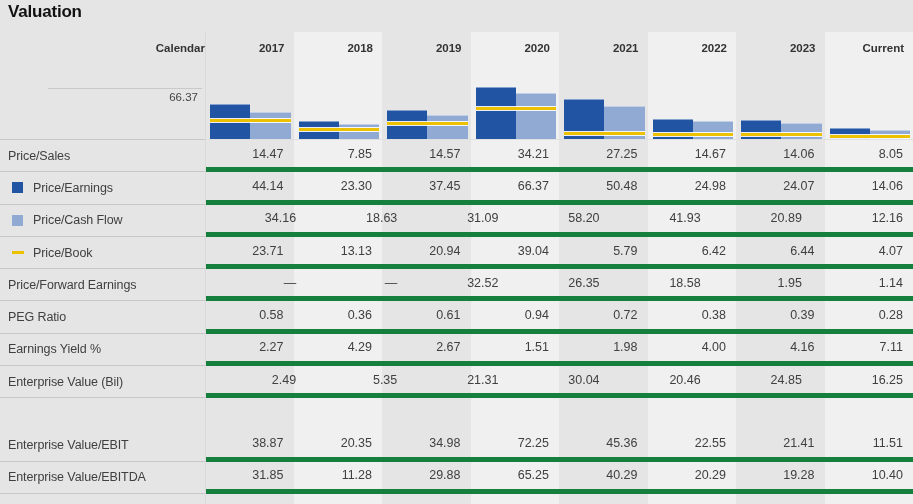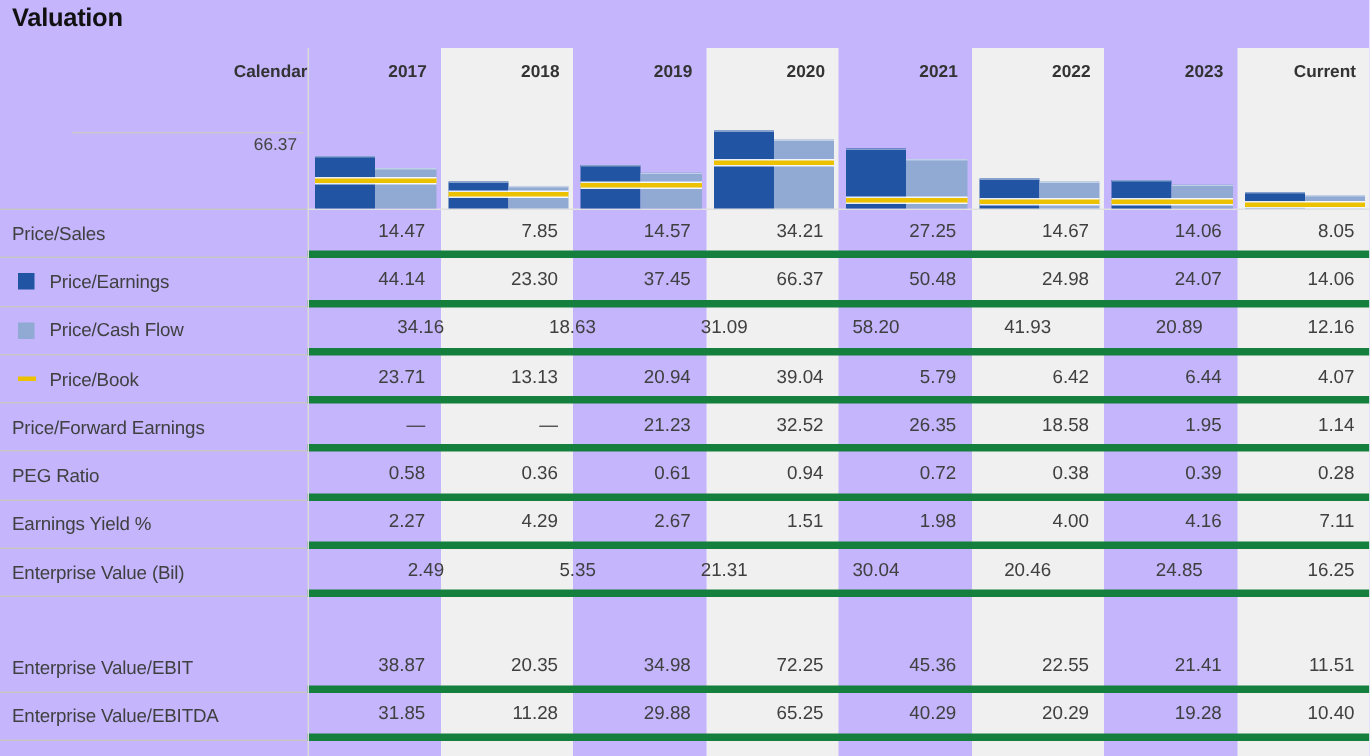--- a/index.html
+++ b/index.html
@@ -1,17 +1,17 @@
 <!DOCTYPE html>
 <html><head>
 <meta charset="utf-8">
 <style>
   html,body{margin:0;padding:0;background:#fff;}
   .screen{
-    position:relative;width:913px;height:504px;background:#c4b5fd;overflow:hidden;
+    position:relative;width:913px;height:504px;background:#e5e5e5;overflow:hidden;
     font-family:"Liberation Sans",sans-serif;color:#404040;
   }
   .stripe{position:absolute;top:32px;bottom:0;background:#f0f0f0;z-index:0;}
   .vsep{position:absolute;left:205px;top:32px;bottom:0;width:1px;background:#dadada;z-index:2;}
   .title{position:absolute;left:8px;top:2px;font-size:17px;font-weight:bold;color:#111;letter-spacing:-0.2px;z-index:3;}
   .grid{position:absolute;left:0;top:32px;right:0;z-index:1;}
 
   .header-row{display:flex;height:30px;}
   .header-label{width:205px;box-sizing:border-box;padding:10px 0 0 8px;font-size:11.5px;font-weight:bold;color:#333;text-align:right;}
   .header-cols{flex:1;display:flex;}
@@ -196,21 +196,20 @@
             <div class="cell">4.07</div>
           </div>
         </div>
         <div class="row">
           <div class="row-label">
             <span>Price/Forward Earnings</span>
           </div>
           <div class="row-values">
             <div class="cell">—</div>
             <div class="cell">—</div>
-            <div class="cell">21.23</div>
             <div class="cell">32.52</div>
             <div class="cell">26.35</div>
             <div class="cell">18.58</div>
             <div class="cell">1.95</div>
             <div class="cell">1.14</div>
           </div>
         </div>
         <div class="row">
           <div class="row-label">
             <span>PEG Ratio</span>

